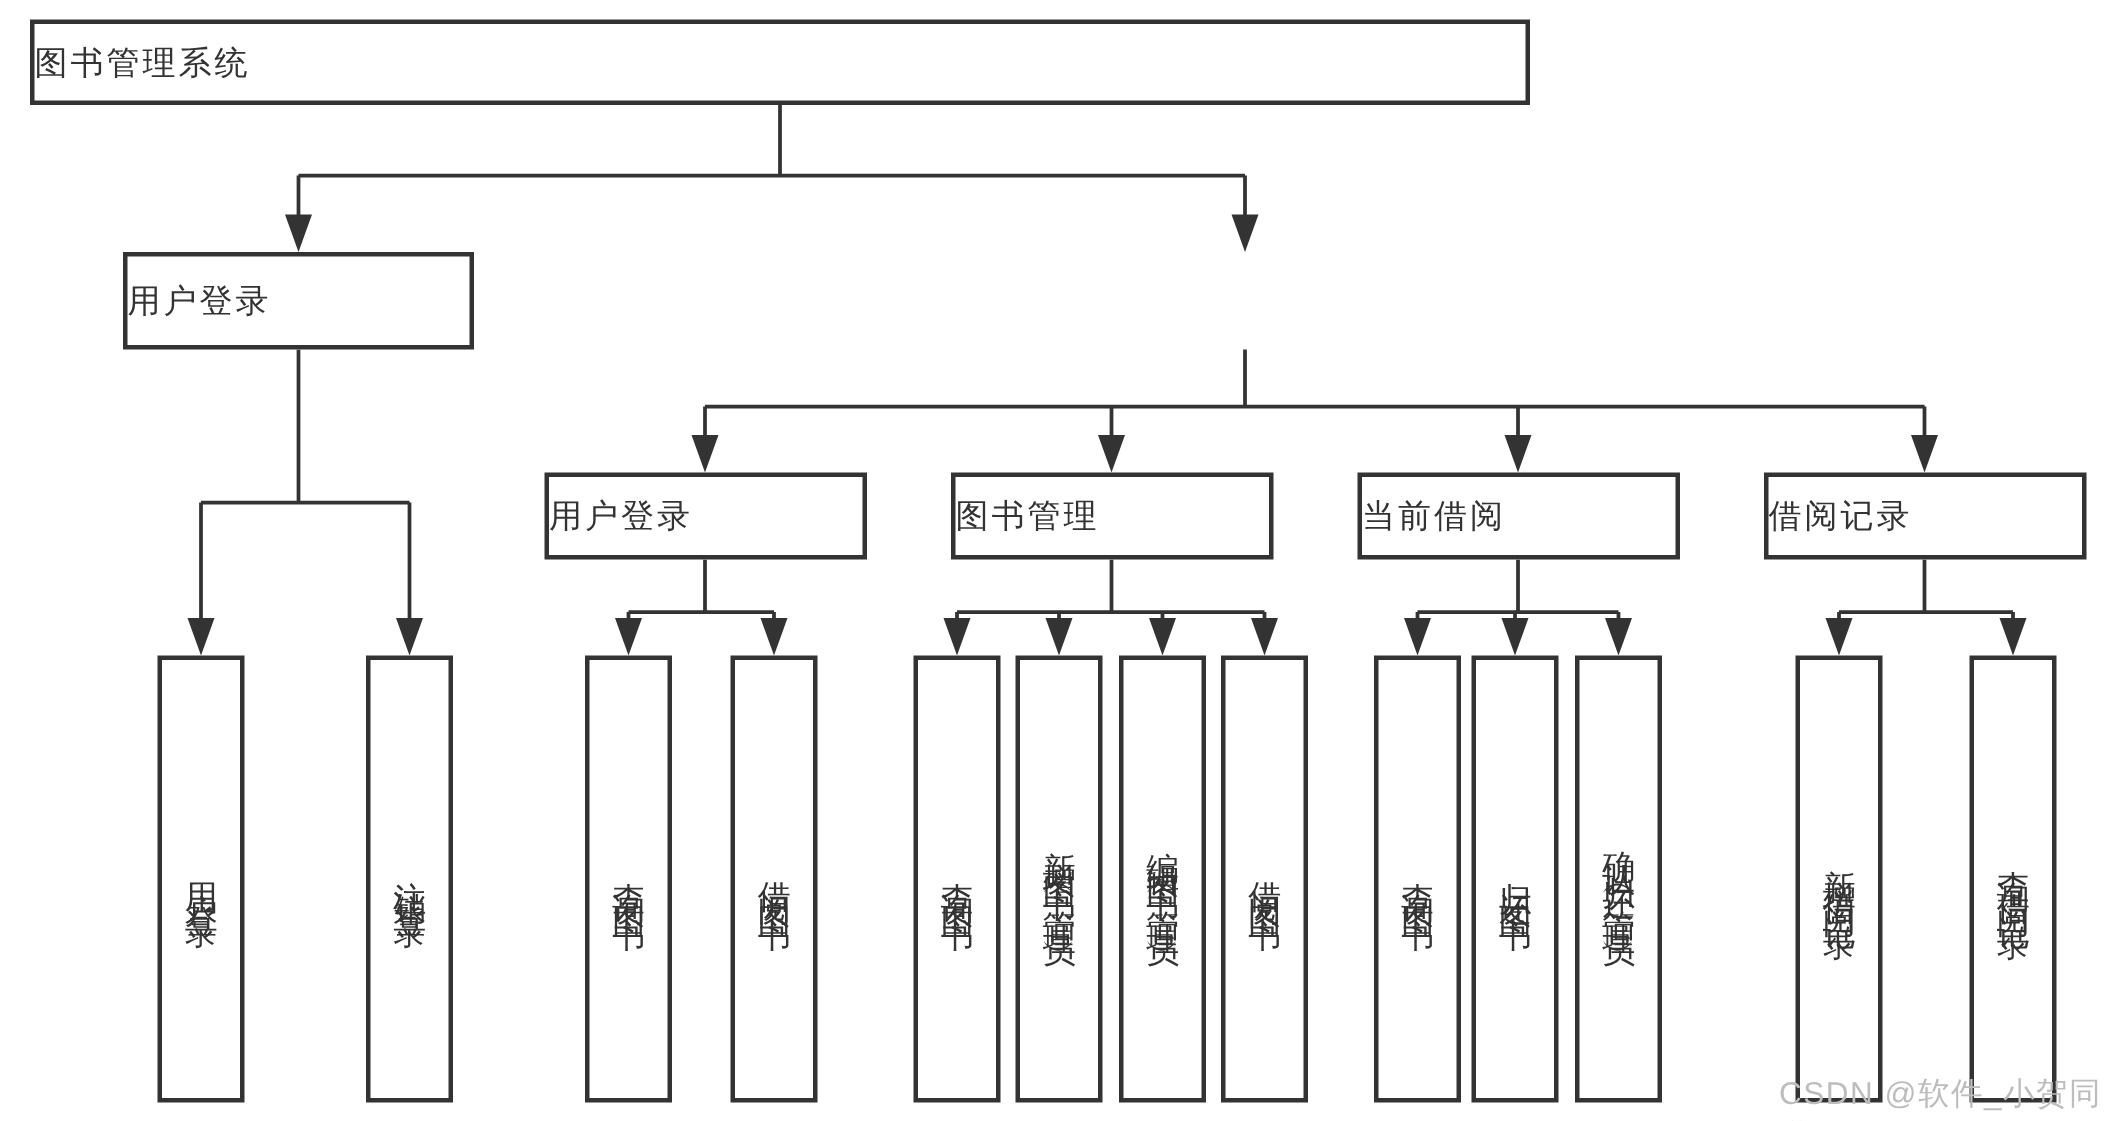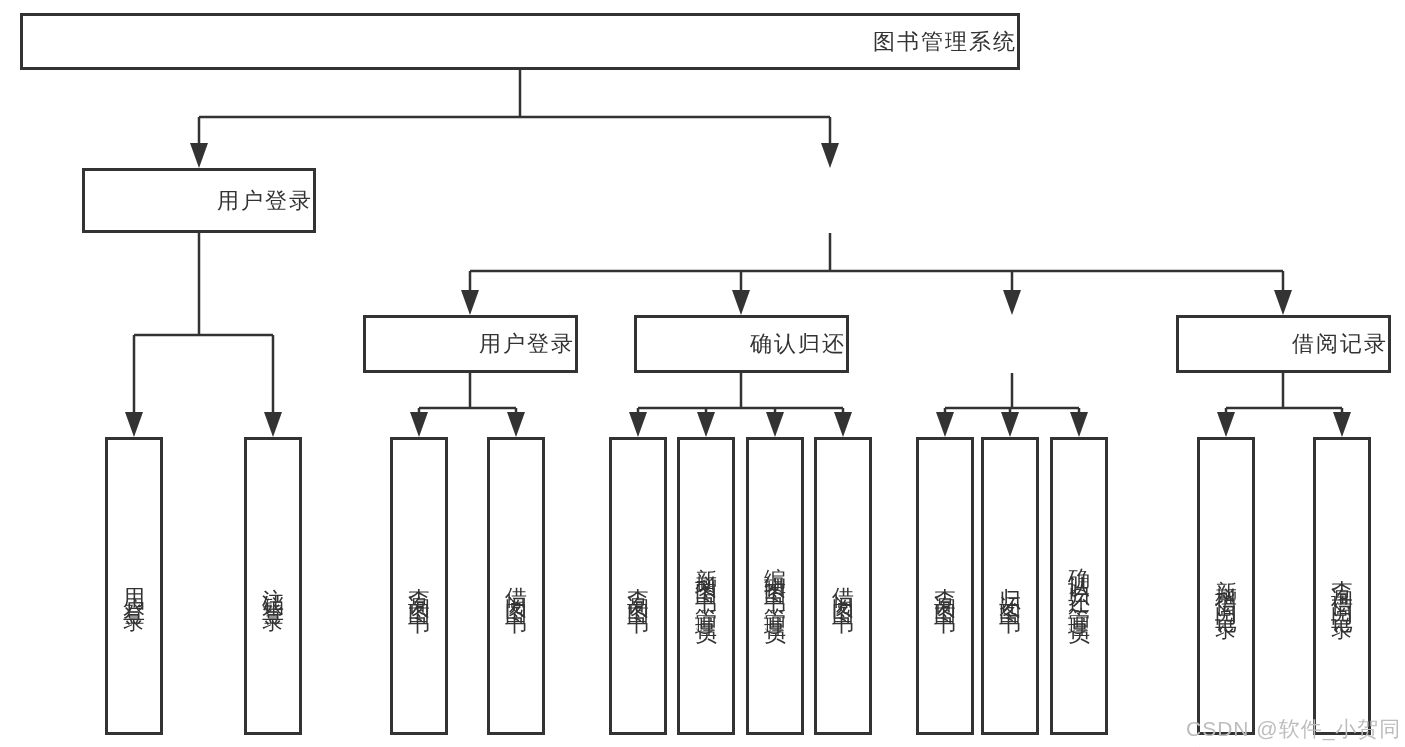--- a/index.html
+++ b/index.html
@@ -6,21 +6,21 @@
   .canvas{
     position:relative;width:1405px;height:747px;background:#fff;overflow:hidden;
     font-family:"Liberation Sans","DejaVu Sans",sans-serif;
   }
   .wires{position:absolute;left:0;top:0}
   .wire{fill:none;stroke:var(--line,#333);stroke-width:2.5}
   .arrow{fill:var(--line,#333);stroke:none}
   .hbox{
     position:absolute;box-sizing:border-box;
     border:3px solid var(--line,#333);background:var(--box-bg,#fff);
-    display:flex;align-items:center;justify-content:flex-end;
+    display:flex;align-items:center;justify-content:flex-start;
     font-size:22px;letter-spacing:2px;color:var(--text,#333);
   }
   .vbox{
     position:absolute;top:437px;width:58px;height:298px;box-sizing:border-box;
     border:3px solid var(--line,#333);background:var(--box-bg,#fff);
     display:flex;align-items:center;justify-content:center;
   }
   .vtext{
     writing-mode:vertical-rl;text-orientation:mixed;
     font-size:22px;letter-spacing:8px;line-height:1.1;
@@ -84,21 +84,24 @@
   </div>
 
   <div class="hbox" style="left:82px;top:168px;width:234px;height:65px">
     <span>用户登录</span>
   </div>
 
   <div class="hbox" style="left:363px;top:315px;width:215px;height:58px">
     <span>用户登录</span>
   </div>
   <div class="hbox" style="left:634px;top:315px;width:215px;height:58px">
-    <span>确认归还</span>
+    <span>图书管理</span>
+  </div>
+  <div class="hbox" style="left:905px;top:315px;width:215px;height:58px">
+    <span>当前借阅</span>
   </div>
   <div class="hbox" style="left:1176px;top:315px;width:215px;height:58px">
     <span>借阅记录</span>
   </div>
 
   <div class="vbox" style="left:105px">
     <span class="vtext">用户登录</span>
   </div>
   <div class="vbox" style="left:244px">
     <span class="vtext">注销登录</span>

